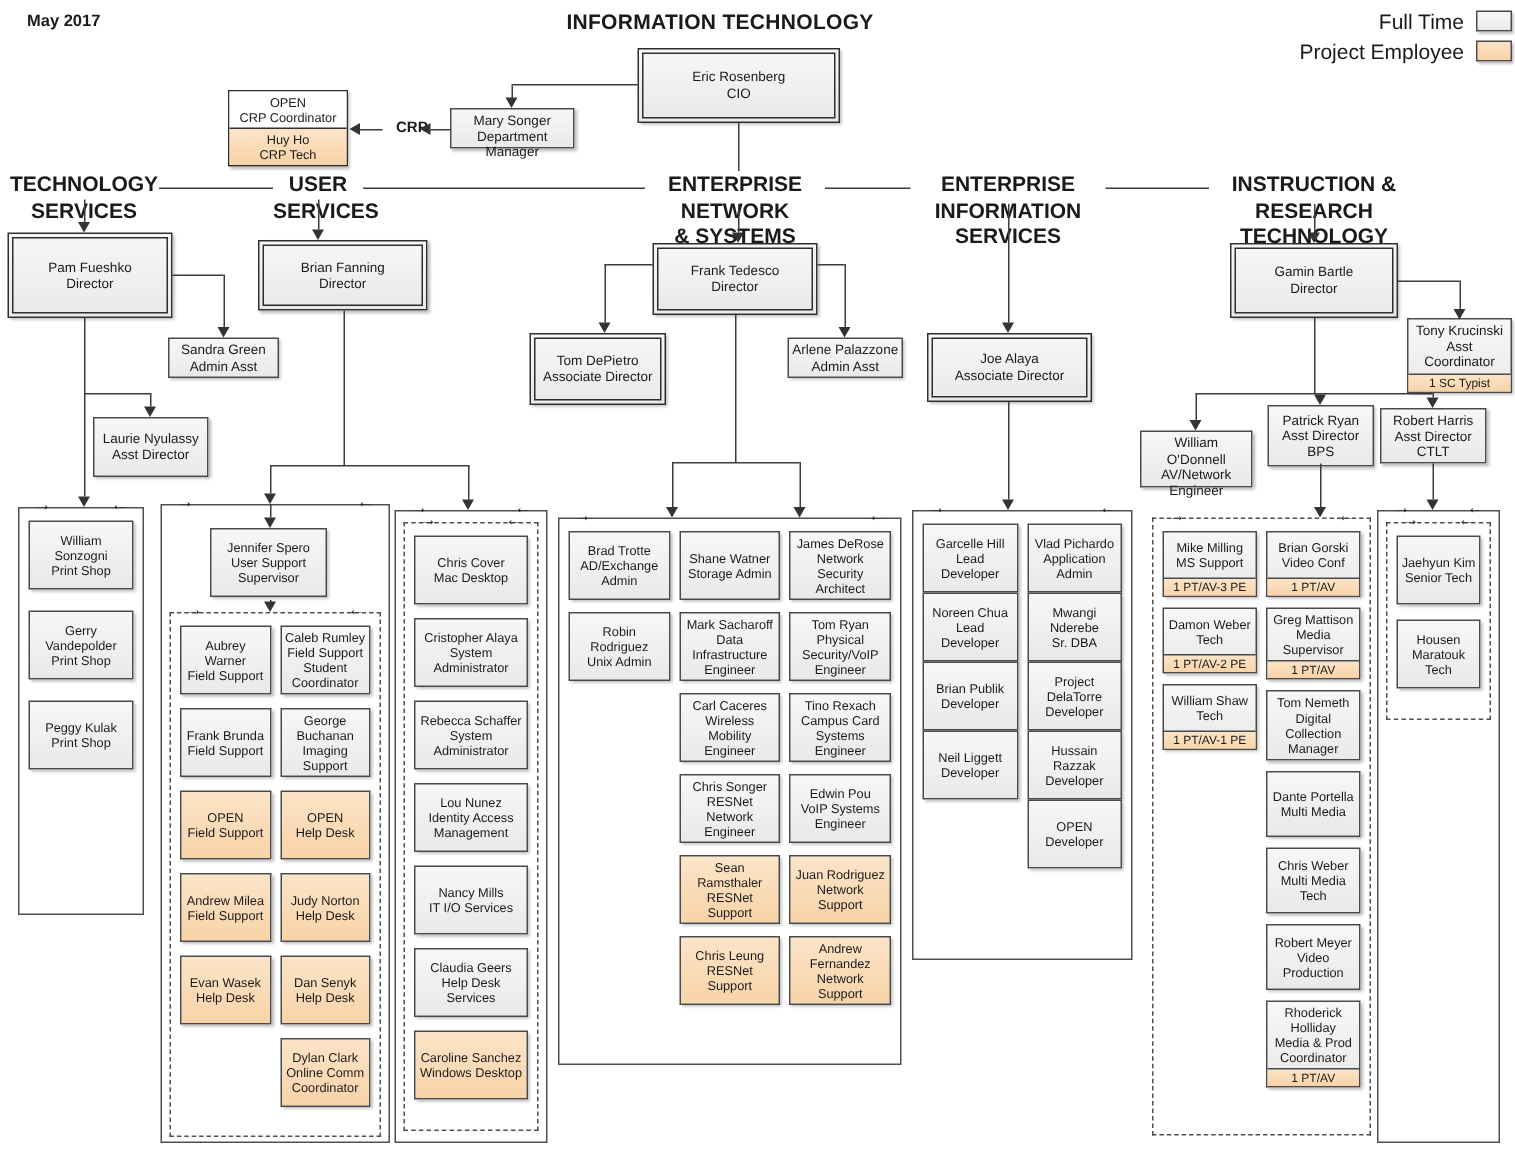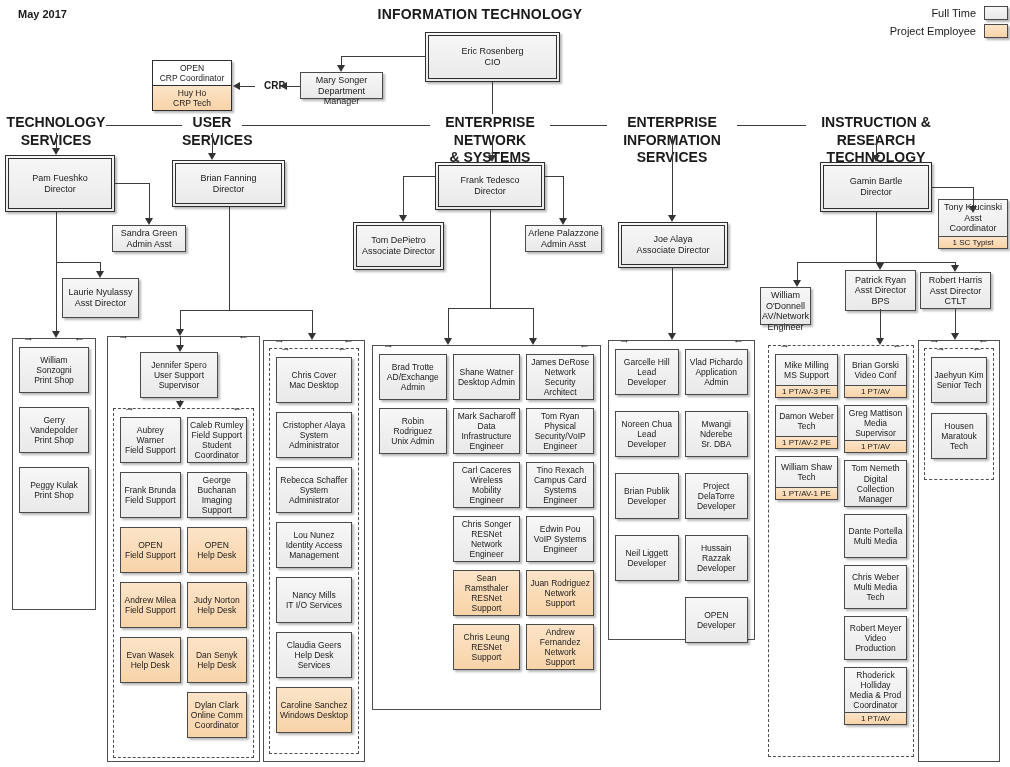--- a/index.html
+++ b/index.html
@@ -2,21 +2,21 @@
 <html><head>
 <meta charset="utf-8">
 <style>
   html,body{margin:0;padding:0;background:#fff;}
   #canvas{position:relative;width:1010px;height:767px;background:#fff;overflow:hidden;
           font-family:"Liberation Sans", sans-serif;color:#1a1a1a;}
   .abs{position:absolute;}
   
   #t-date{left:18px;top:8px;font-size:11px;font-weight:bold;}
   #t-title{left:330px;top:6px;width:300px;text-align:center;font-size:14px;font-weight:bold;letter-spacing:.2px;}
-  #legend{right:4px;top:6px;display:grid;grid-template-columns:auto 22px;gap:4px 8px;align-items:center;font-size:11px;}
+  #legend{right:4px;top:6px;display:grid;grid-template-columns:auto 22px;gap:4px 8px;align-items:center;font-size:14px;}
   #legend .lab{text-align:right;}
   .swatch{width:22px;height:12px;border:1px solid #4a4a4a;box-shadow:1.5px 1.5px 2px rgba(0,0,0,.3);}
   .swatch.ft{background:linear-gradient(#f7f7f7,#e9e9e9);}
   .swatch.pe{background:linear-gradient(#fce4c8,#f8d3a8);}
   
   .division{font-size:14px;font-weight:bold;text-align:center;line-height:1.25;white-space:pre-line;}
   #h-ts{left:6px;top:114px;width:100px;}
   #h-us{left:182px;top:114px;width:60px;}
   #h-enss{left:430px;top:114px;width:120px;}
   #h-eis{left:607px;top:114px;width:130px;}
@@ -42,22 +42,22 @@
   #n-mary{left:300px;top:72px;width:83px;height:27px;}
   #n-pam{left:5px;top:155px;width:110px;height:57px;}
   #n-brian{left:172px;top:160px;width:113px;height:47px;}
   #n-frank{left:435px;top:162px;width:110px;height:48px;}
   #n-gamin{left:820px;top:162px;width:112px;height:50px;}
   #n-sandra{left:112px;top:225px;width:74px;height:27px;}
   #n-laurie{left:62px;top:278px;width:77px;height:40px;}
   #n-tom{left:353px;top:222px;width:91px;height:48px;}
   #n-arlene{left:525px;top:225px;width:77px;height:27px;}
   #n-joe{left:618px;top:222px;width:110px;height:46px;}
-  #n-tony{left:938px;top:199px;width:70px;}
-  #n-william{left:760px;top:287px;width:51px;height:38px;}
+  #n-tony{left:938px;top:212px;width:70px;}
+  #n-william{left:760px;top:287px;width:75px;height:38px;}
   #n-patrick{left:845px;top:270px;width:71px;height:41px;}
   #n-robert{left:920px;top:272px;width:71px;height:37px;}
   #n-jennifer{left:140px;top:352px;width:78px;height:32px;}
   
   .container{position:absolute;border:1px solid #4f4f4f;box-sizing:border-box;
              display:flex;gap:6px;padding:8px 6px;align-items:flex-start;}
   .container.dashed{border:1px dashed #4f4f4f;}
   .container::before{content:"\2192";position:absolute;top:-7px;left:10px;font-size:11px;font-weight:bold;color:#222;line-height:1;}
   .container::after{content:"\2190";position:absolute;top:-7px;right:10px;font-size:11px;font-weight:bold;color:#222;line-height:1;}
   .col{flex:1;display:flex;flex-direction:column;gap:10px;align-self:stretch;}
@@ -66,21 +66,21 @@
   #c-ts .col{gap:14px;}
   #c-us-outer{left:107px;top:336px;width:153px;height:426px;}
   #c-us-inner{left:113px;top:408px;width:141px;height:350px;}
   #c-us-inner .col{gap:9px;}
   #c-ds-outer{left:263px;top:340px;width:102px;height:422px;}
   #c-ds-inner{left:269px;top:348px;width:90px;height:406px;}
   #c-ds-inner .col{gap:9px;}
   #c-enss{left:372px;top:345px;width:229px;height:365px;}
   #c-enss .col{gap:8px;}
   #c-eis{left:608px;top:340px;width:147px;height:300px;}
-  #c-eis .col{gap:16px;}
+  #c-eis .col{gap:0;}
   #c-bps{left:768px;top:345px;width:146px;height:412px;}
   #c-bps .col{gap:7px;}
   #c-bps .node.staff{min-height:44px;}
   #c-ctlt-outer{left:918px;top:340px;width:82px;height:422px;}
   #c-ctlt-inner{left:924px;top:348px;width:70px;height:132px;}
   
   #connectors{position:absolute;inset:0;pointer-events:none;}
   .cline{position:absolute;background:#3c3c3c;}
   .ar{position:absolute;width:0;height:0;}
   .ar.down{border-left:4px solid transparent;border-right:4px solid transparent;border-top:7px solid #333;}
@@ -377,21 +377,21 @@
           <div class="ctr">
             <div>Robin Rodriguez</div>
             <div>Unix Admin</div>
           </div>
         </div>
       </div>
       <div class="col">
         <div class="node staff ft">
           <div class="ctr">
             <div>Shane Watner</div>
-            <div>Desktop Admin</div>
+            <div>Storage Admin</div>
           </div>
         </div>
         <div class="node staff ft">
           <div class="ctr">
             <div>Mark Sacharoff</div>
             <div>Data Infrastructure Engineer</div>
           </div>
         </div>
         <div class="node staff ft">
           <div class="ctr">

